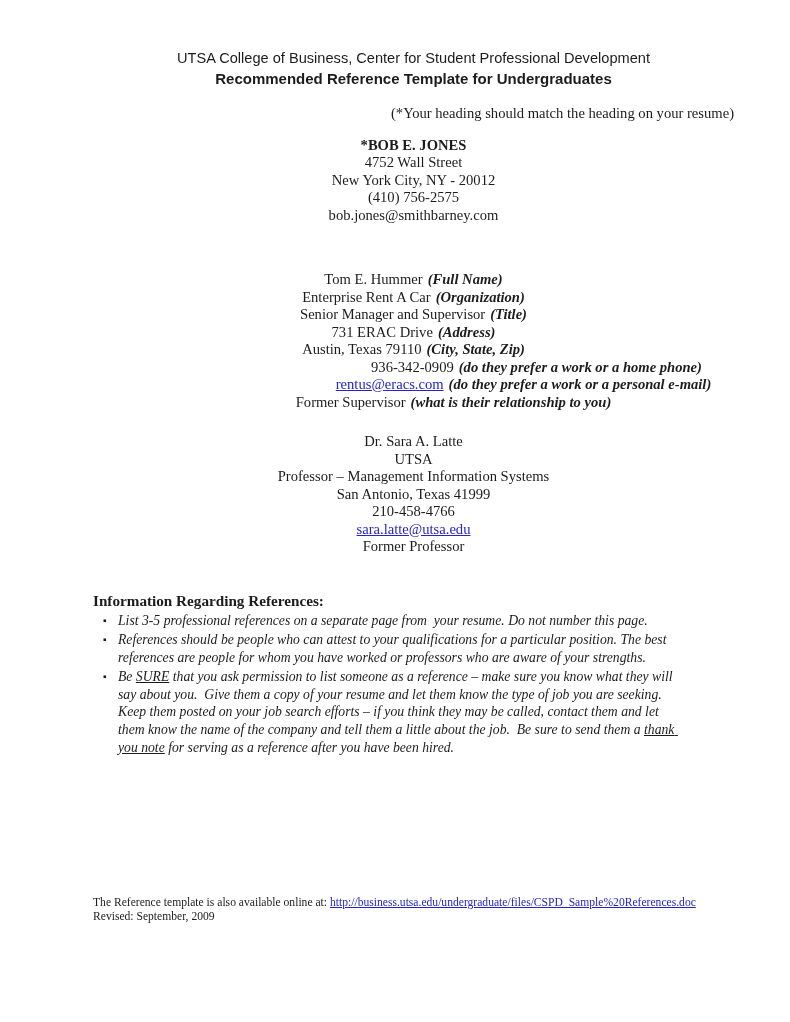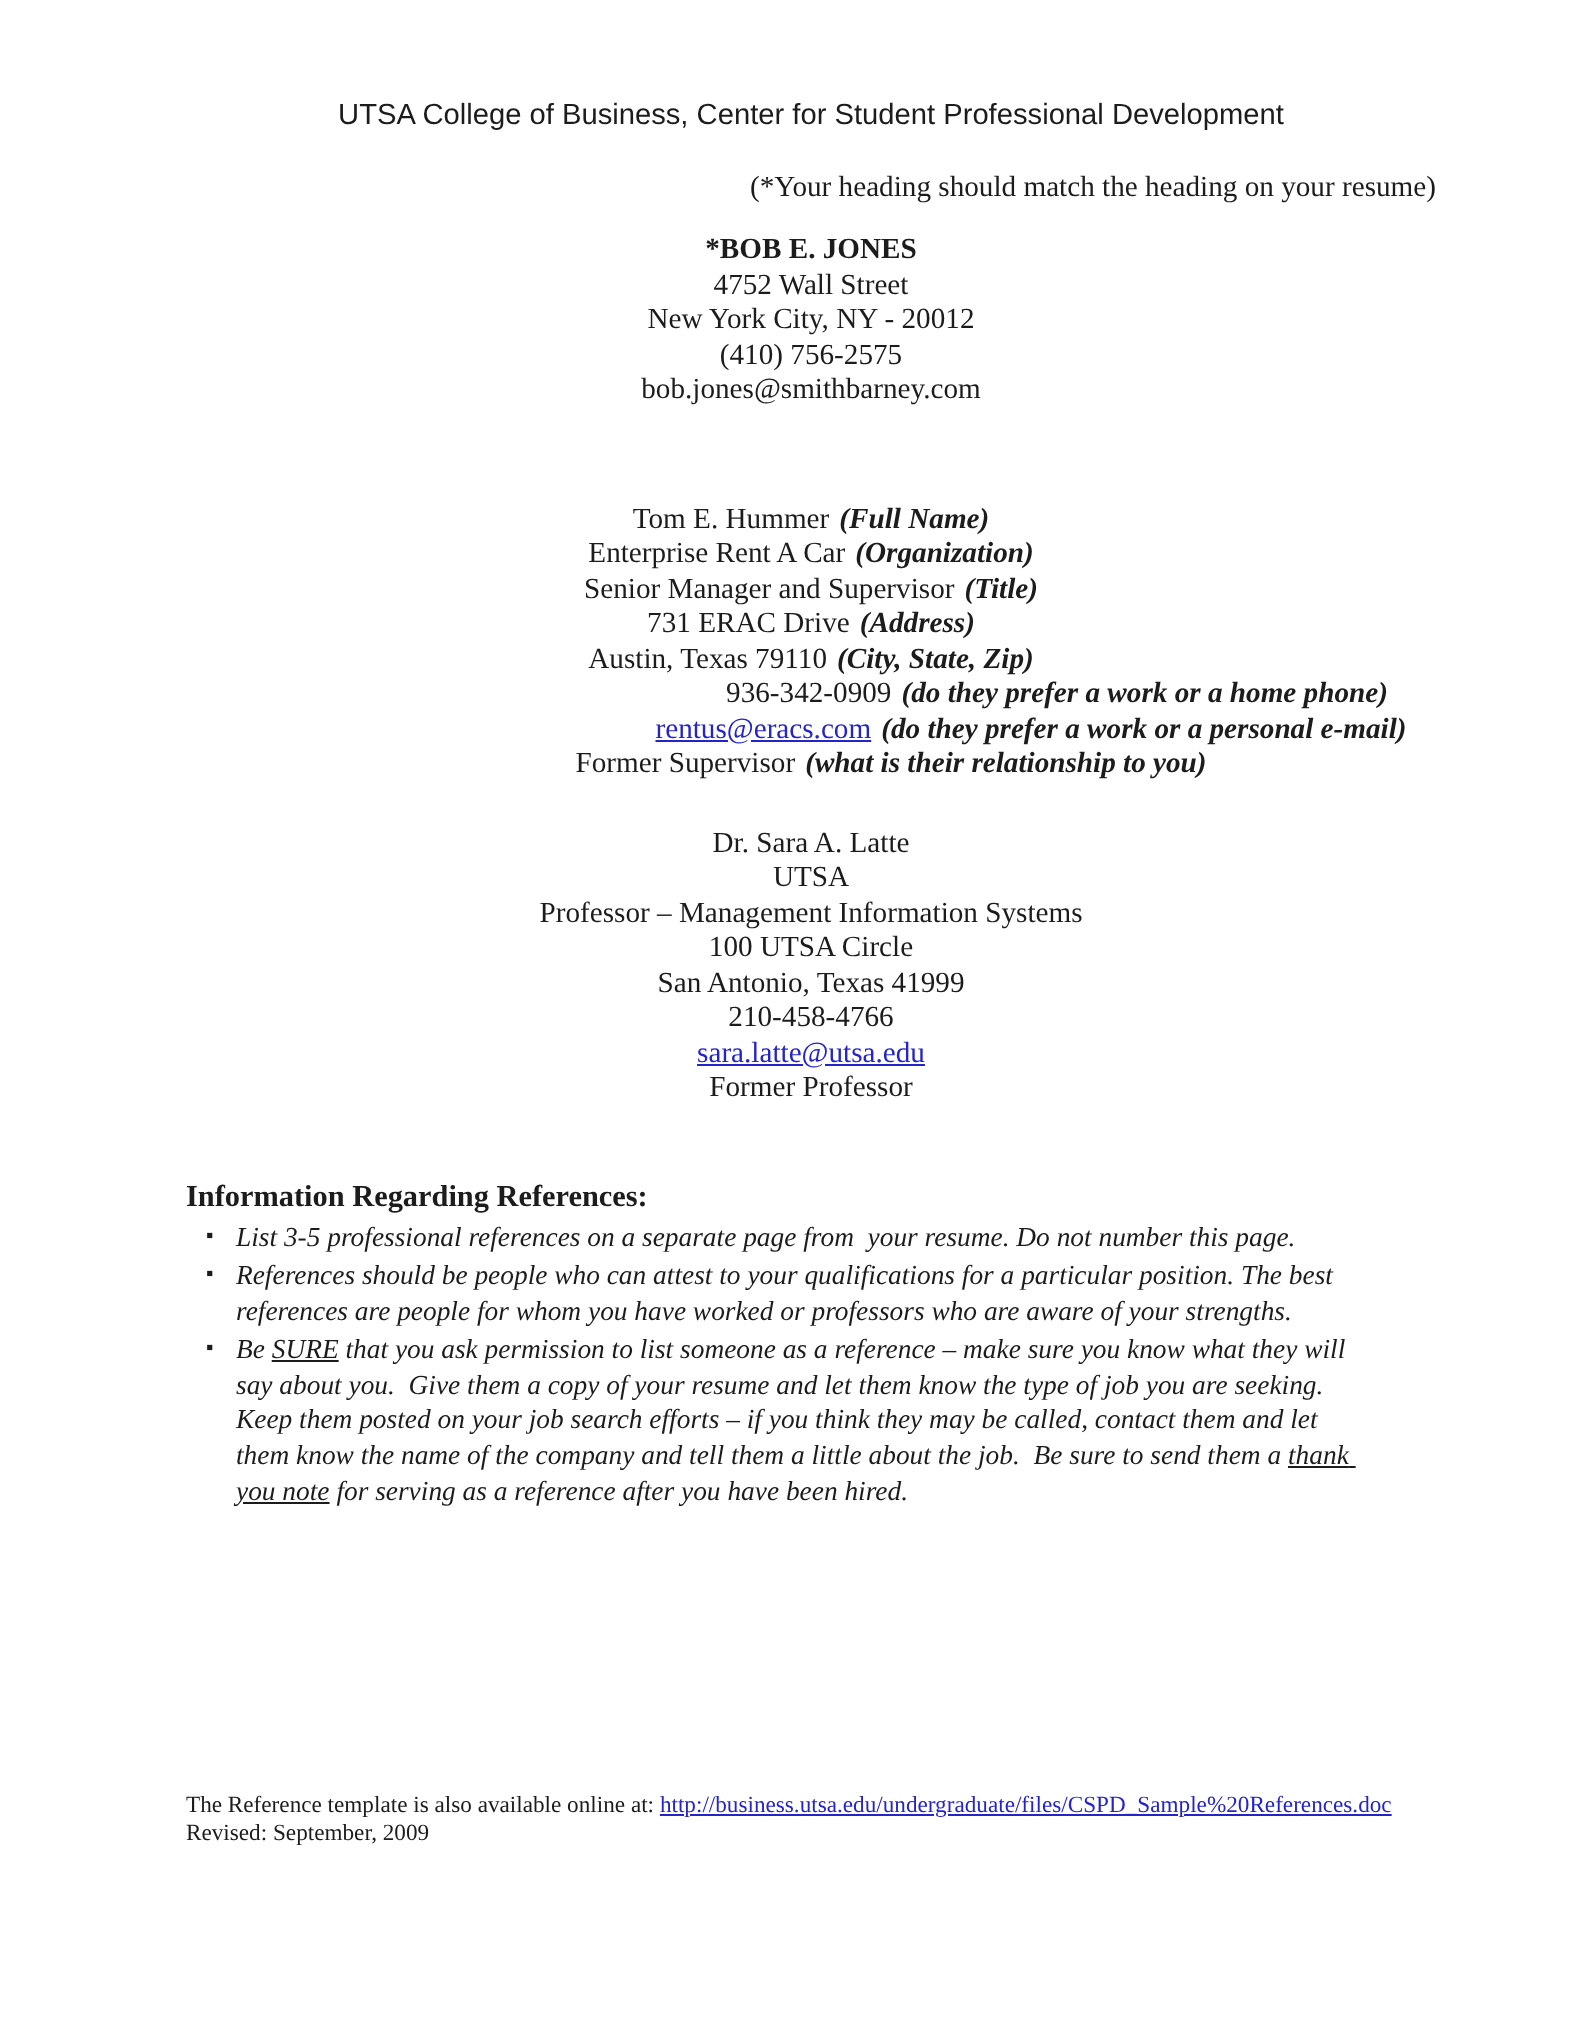--- a/index.html
+++ b/index.html
@@ -1,21 +1,21 @@
 <!DOCTYPE html>
 <html style="--link: #2424c8; --text: #1c1c1c; --bg: #ffffff;"><head>
 <meta charset="utf-8">
 <style>
   :root { --link: #2424c8; --text: #1c1c1c; --bg: #ffffff; }
   html,body { margin:0; padding:0; }
   body {
     width:790px; height:1022px; background:var(--bg); color:var(--text);
     font-family:"Liberation Serif", serif; overflow:hidden;
   }
-  .page { position:relative; width:790px; height:1022px; box-sizing:border-box; padding:50px 72px 0 93px; }
+  .page { position:relative; width:790px; height:1022px; box-sizing:border-box; padding:50px 56px 0 93px; }
 
   
   .hdr { text-align:center; font-family:"Liberation Sans", sans-serif; }
   .hdr-top { font-size:14.6px; line-height:17px; }
   .hdr-sub { font-size:15px; line-height:17px; font-weight:bold; margin-top:2.5px; }
 
   
   .subheading { text-align:right; font-size:14.6px; line-height:17.5px; margin-top:18.5px; }
 
   
@@ -44,20 +44,21 @@
   .footer { position:absolute; left:93px; top:896px; font-size:11.6px; line-height:13.8px; }
   .footer span, .footer a { white-space:pre; }
 </style>
 </head>
 <body>
 
 <div class="page">
 
   <div class="hdr">
     <div class="hdr-top">UTSA College of Business, Center for Student Professional Development</div>
+    <div class="hdr-sub">Recommended Reference Template for Undergraduates</div>
   </div>
 
   <div class="subheading">(*Your heading should match the heading on your resume)</div>
 
   <div class="block sample-block">
     <div class="line bold">*BOB E. JONES</div>
     <div class="line">4752 Wall Street</div>
     <div class="line">New York City, NY - 20012</div>
     <div class="line">(410) 756-2575</div>
     <div class="line">bob.jones@smithbarney.com</div>
@@ -71,21 +72,20 @@
     <div class="line"><span>Austin, Texas 79110</span><span class="note">(City, State, Zip)</span></div>
     <div class="line shift-phone"><span>936-342-0909</span><span class="note">(do they prefer a work or a home phone)</span></div>
     <div class="line shift-email"><a class="link">rentus@eracs.com</a><span class="note">(do they prefer a work or a personal e-mail)</span></div>
     <div class="line shift-rel"><span>Former Supervisor</span><span class="note">(what is their relationship to you)</span></div>
   </div>
 
   <div class="block ref2-block">
     <div class="line">Dr. Sara A. Latte</div>
     <div class="line">UTSA</div>
     <div class="line">Professor – Management Information Systems</div>
-    <div class="line">100 UTSA Circle</div>
     <div class="line">San Antonio, Texas   41999</div>
     <div class="line">210-458-4766</div>
     <div class="line"><a class="link">sara.latte@utsa.edu</a></div>
     <div class="line">Former Professor</div>
   </div>
 
   <div class="info-heading">Information Regarding References:</div>
   <ul class="bullets">
     <li><span class="bullet">▪</span><span class="t">List 3-5 professional references on a separate page from  your resume. Do not number this page.</span></li>
     <li><span class="bullet">▪</span><span class="t">References should be people who can attest to your qualifications for a particular position. The best references are people for whom you have worked or professors who are aware of your strengths.</span></li>

